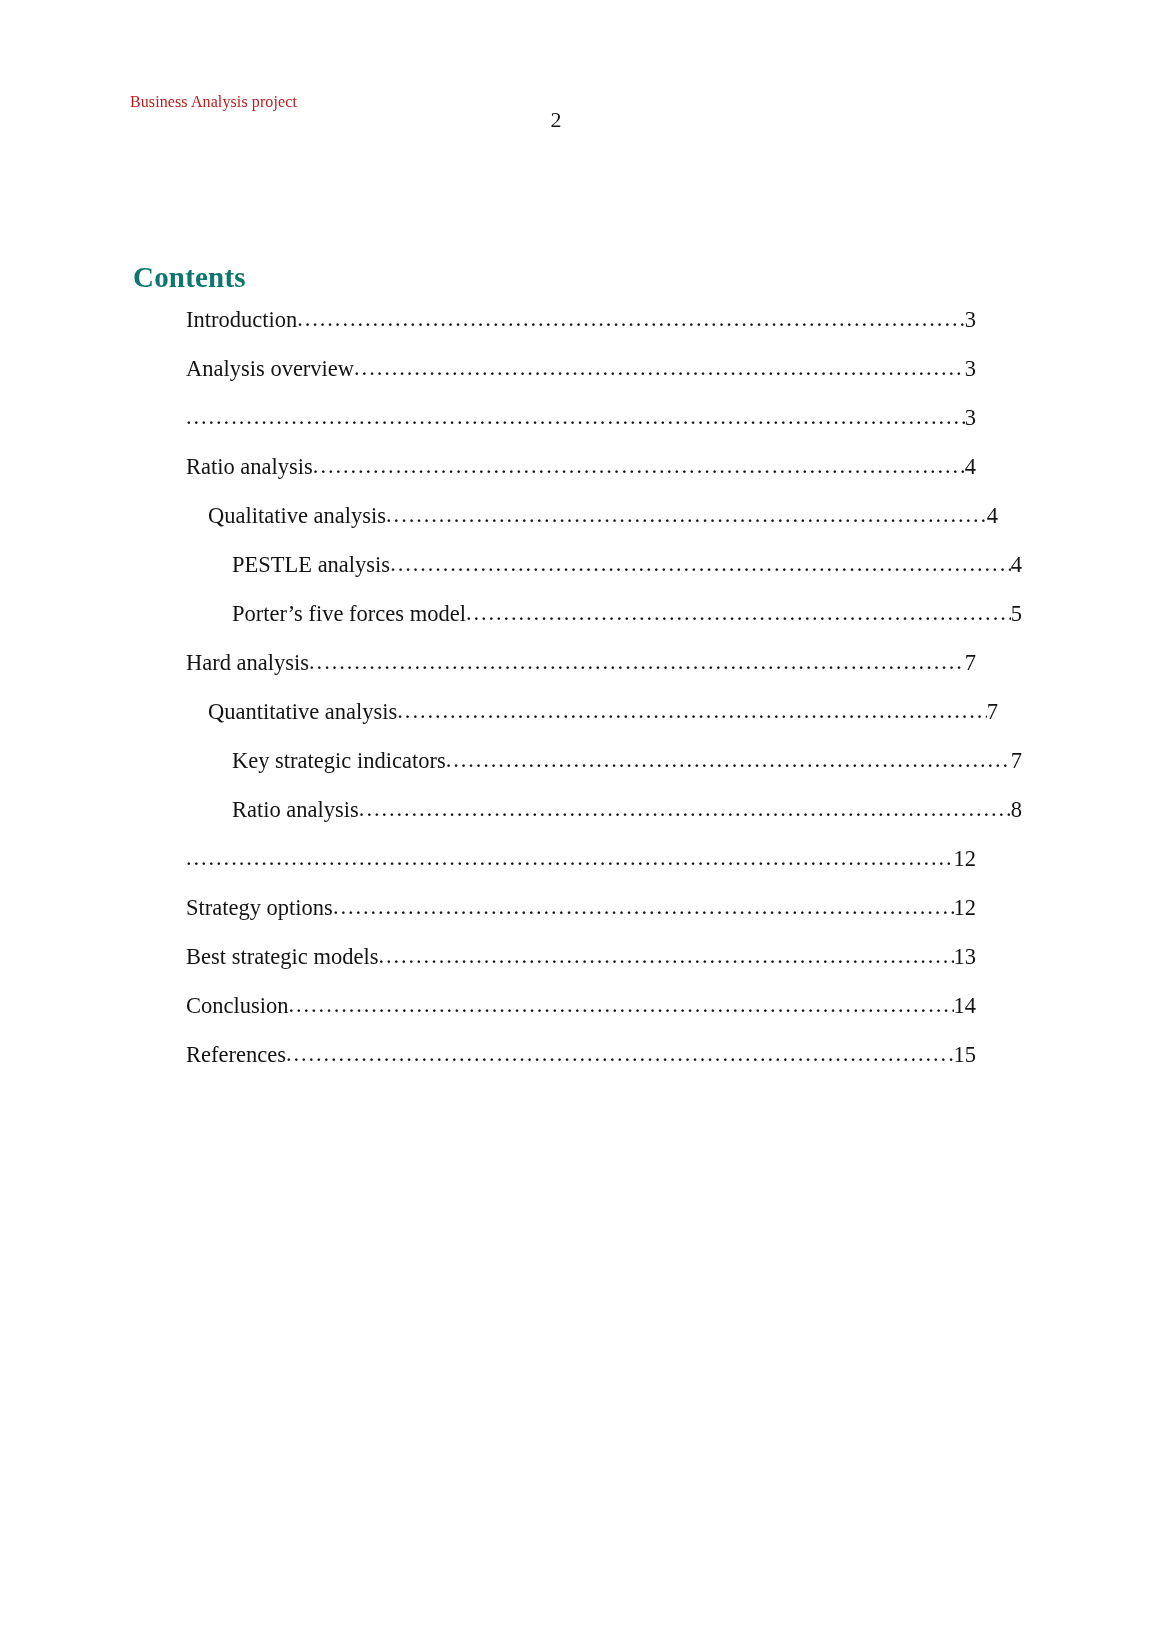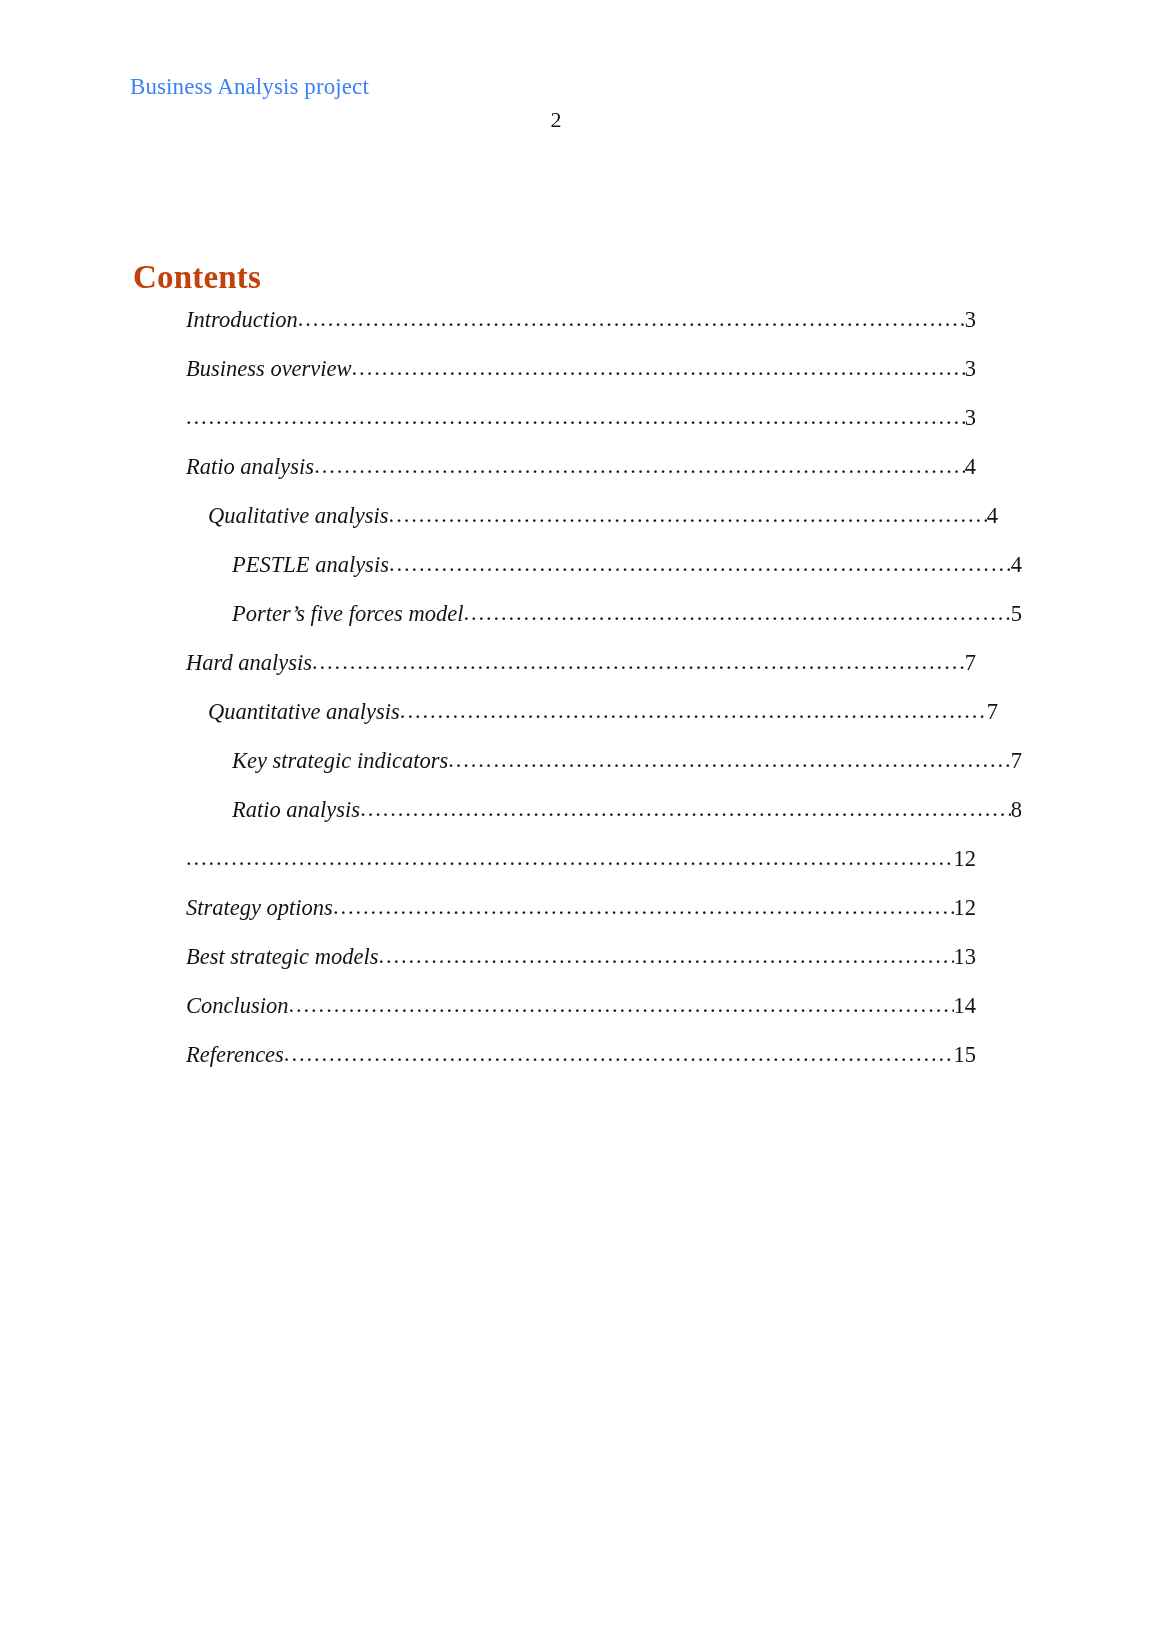--- a/index.html
+++ b/index.html
@@ -26,46 +26,47 @@
   }
 
   
   .doc-header {
     position: absolute;
     left: 130px;
     top: 72px;
     width: 900px;
   }
   .header-title {
-    font-size: 23px;
+    font-size: 16px;
     line-height: 30px;
-    color: #3b82f6;
+    color: #b91c1c;
     letter-spacing: 0.1px;
     white-space: nowrap;
+    margin-top: 15px;
   }
   .header-pagenum {
     position: absolute;
     left: 0;
     top: 34px;
     width: 852px;
     text-align: center;
     font-size: 22px;
     line-height: 28px;
     color: #161616;
   }
 
   
   .contents-heading {
     position: absolute;
     left: 133px;
     top: 259px;
-    font-size: 33px;
+    font-size: 29px;
     font-weight: bold;
     line-height: 36px;
-    color: #c2410c;
+    color: #0f766e;
     letter-spacing: 0.2px;
   }
 
   
   .toc {
     position: absolute;
     left: 186px;
     top: 306px;
     width: 790px;
   }
@@ -79,21 +80,20 @@
     color: #131313;
     margin-bottom: 22px;
     white-space: nowrap;
   }
   .toc-entry.lvl1 { padding-left: 0px; }
   .toc-entry.lvl2 { padding-left: 22px; justify-content: flex-end; }
   .toc-entry.lvl3 { padding-left: 46px; }
 
   .toc-text {
     flex: 0 0 auto;
-    font-style: italic;
   }
   .toc-leader {
     flex: 1 1 auto;
     overflow: hidden;
     white-space: nowrap;
     margin: 0 0px;
     position: relative;
     top: -1px;
   }
   .toc-leader::after {
@@ -120,21 +120,21 @@
 
   <div class="contents-heading">Contents</div>
 
   <div class="toc">
       <div class="toc-entry lvl1">
         <span class="toc-text">Introduction</span>
         <span class="toc-leader"></span>
         <span class="toc-page">3</span>
       </div>
       <div class="toc-entry lvl1">
-        <span class="toc-text">Business overview</span>
+        <span class="toc-text">Analysis overview</span>
         <span class="toc-leader"></span>
         <span class="toc-page">3</span>
       </div>
       <div class="toc-entry lvl1">
         <span class="toc-leader"></span>
         <span class="toc-page">3</span>
       </div>
       <div class="toc-entry lvl1">
         <span class="toc-text">Ratio analysis</span>
         <span class="toc-leader"></span>

